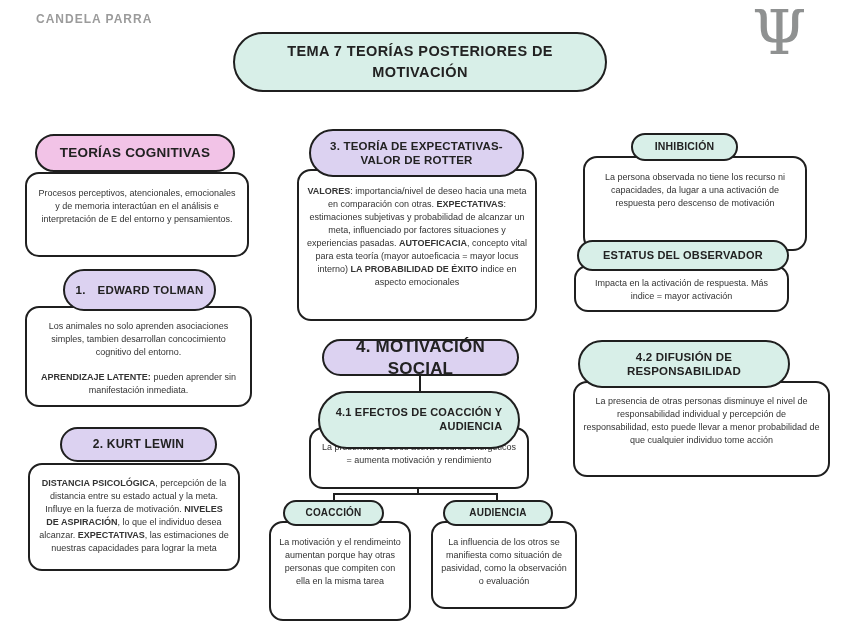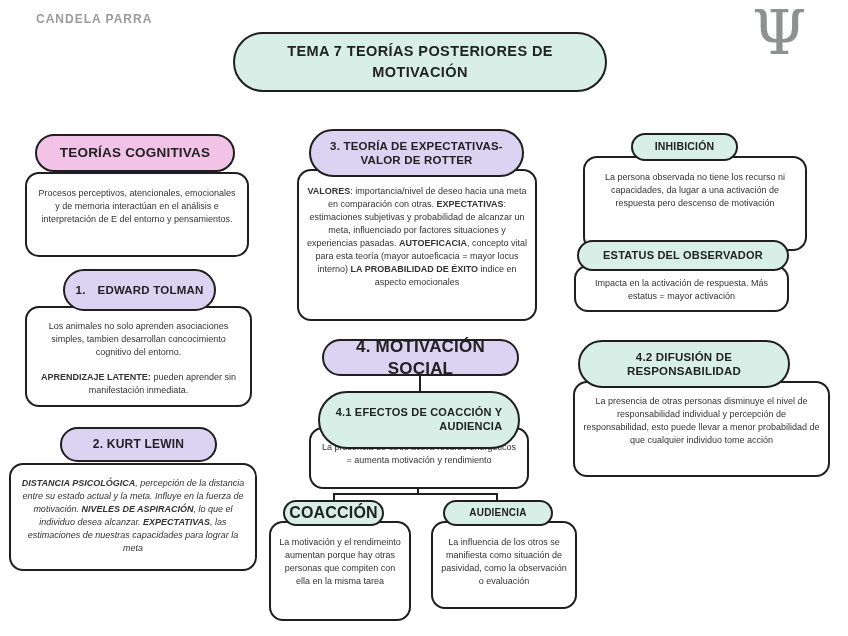--- a/index.html
+++ b/index.html
@@ -65,21 +65,21 @@
   </div>
   <div class="box" style="left:25px;top:306px;width:227px;height:101px;">
     <div class="bt" style="padding-top:12px;">
       <div>Los animales no solo aprenden asociaciones simples, tambien desarrollan concocimiento cognitivo del entorno.</div>
       <div class="sp"></div>
       <div><b>APRENDIZAJE LATENTE:</b><span> pueden aprender sin manifestación inmediata.</span></div>
     </div>
   </div>
 
   <div class="pill lav" style="left:60px;top:427px;width:157px;height:35px;font-size:12px;">2. KURT LEWIN</div>
-  <div class="box" style="left:9px;top:463px;width:248px;height:108px;font-style:italic;">
+  <div class="box" style="left:28px;top:463px;width:212px;height:108px;">
     <div class="bt" style="padding-top:12px;"><b>DISTANCIA PSICOLÓGICA</b><span>, percepción de la distancia entre su estado actual y la meta. Influye en la fuerza de motivación. </span><b>NIVELES DE ASPIRACIÓN</b><span>, lo que el individuo desea alcanzar. </span><b>EXPECTATIVAS</b><span>, las estimaciones de nuestras capacidades para lograr la meta</span></div>
   </div>
 
   <div class="pill lav" style="left:309px;top:129px;width:215px;height:48px;font-size:11.5px;">3. TEORÍA DE EXPECTATIVAS-
 VALOR DE ROTTER</div>
   <div class="box" style="left:297px;top:169px;width:240px;height:152px;">
     <div class="bt" style="padding-top:14px;"><b>VALORES</b><span>: importancia/nivel de deseo hacia una meta en comparación con otras. </span><b>EXPECTATIVAS</b><span>: estimaciones subjetivas y probabilidad de alcanzar un meta, influenciado por factores situaciones y experiencias pasadas. </span><b>AUTOEFICACIA</b><span>, concepto vital para esta teoría (mayor autoeficacia = mayor locus interno) </span><b>LA PROBABILIDAD DE ÉXITO</b><span> indice en aspecto emocionales</span></div>
   </div>
 
   <div class="pill lav" style="left:322px;top:339px;width:197px;height:37px;font-size:17px;">4. MOTIVACIÓN SOCIAL</div>
@@ -90,38 +90,38 @@
 AUDIENCIA</div>
   <div class="box" style="left:309px;top:427px;width:220px;height:62px;">
     <div class="bt" style="padding-top:12px;">La presencia de otros activa recurso energéticos = aumenta motivación y rendimiento</div>
   </div>
 
   <div class="conn" style="left:417px;top:488px;width:2px;height:7px;"></div>
   <div class="conn" style="left:333px;top:493px;width:165px;height:2px;"></div>
   <div class="conn" style="left:333px;top:493px;width:2px;height:10px;"></div>
   <div class="conn" style="left:496px;top:493px;width:2px;height:10px;"></div>
 
-  <div class="pill mint" style="left:283px;top:500px;width:101px;height:26px;font-size:16px;">COACCIÓN</div>
+  <div class="pill mint" style="left:283px;top:500px;width:101px;height:26px;font-size:10px;">COACCIÓN</div>
   <div class="box" style="left:269px;top:521px;width:142px;height:100px;">
     <div class="bt" style="padding-top:13px;">La motivación y el rendimeinto aumentan porque hay otras personas que compiten con ella en la misma tarea</div>
   </div>
 
   <div class="pill mint" style="left:443px;top:500px;width:110px;height:26px;font-size:10px;">AUDIENCIA</div>
   <div class="box" style="left:431px;top:521px;width:146px;height:88px;">
     <div class="bt" style="padding-top:13px;">La influencia de los otros se manifiesta como situación de pasividad, como la observación o evaluación</div>
   </div>
 
   <div class="pill mint" style="left:631px;top:133px;width:107px;height:28px;font-size:10.5px;">INHIBICIÓN</div>
   <div class="box" style="left:583px;top:156px;width:224px;height:95px;">
     <div class="bt" style="padding-top:13px;">La persona observada no tiene los recurso ni capacidades, da lugar a una activación de respuesta pero descenso de motivación</div>
   </div>
 
   <div class="pill mint" style="left:577px;top:240px;width:212px;height:31px;font-size:11px;">ESTATUS DEL OBSERVADOR</div>
   <div class="box" style="left:574px;top:265px;width:215px;height:47px;">
-    <div class="bt" style="padding-top:10px;">Impacta en la activación de respuesta. Más estatus = mayor activación</div>
+    <div class="bt" style="padding-top:10px;">Impacta en la activación de respuesta. Más indice = mayor activación</div>
   </div>
 
   <div class="pill mint" style="left:578px;top:340px;width:212px;height:48px;font-size:11.5px;">4.2 DIFUSIÓN DE
 RESPONSABILIDAD</div>
   <div class="box" style="left:573px;top:381px;width:257px;height:96px;">
     <div class="bt" style="padding-top:12px;">La presencia de otras personas disminuye el nivel de responsabilidad individual y percepción de responsabilidad, esto puede llevar a menor probabilidad de que cualquier individuo tome acción</div>
   </div>
 
 </div>
 

